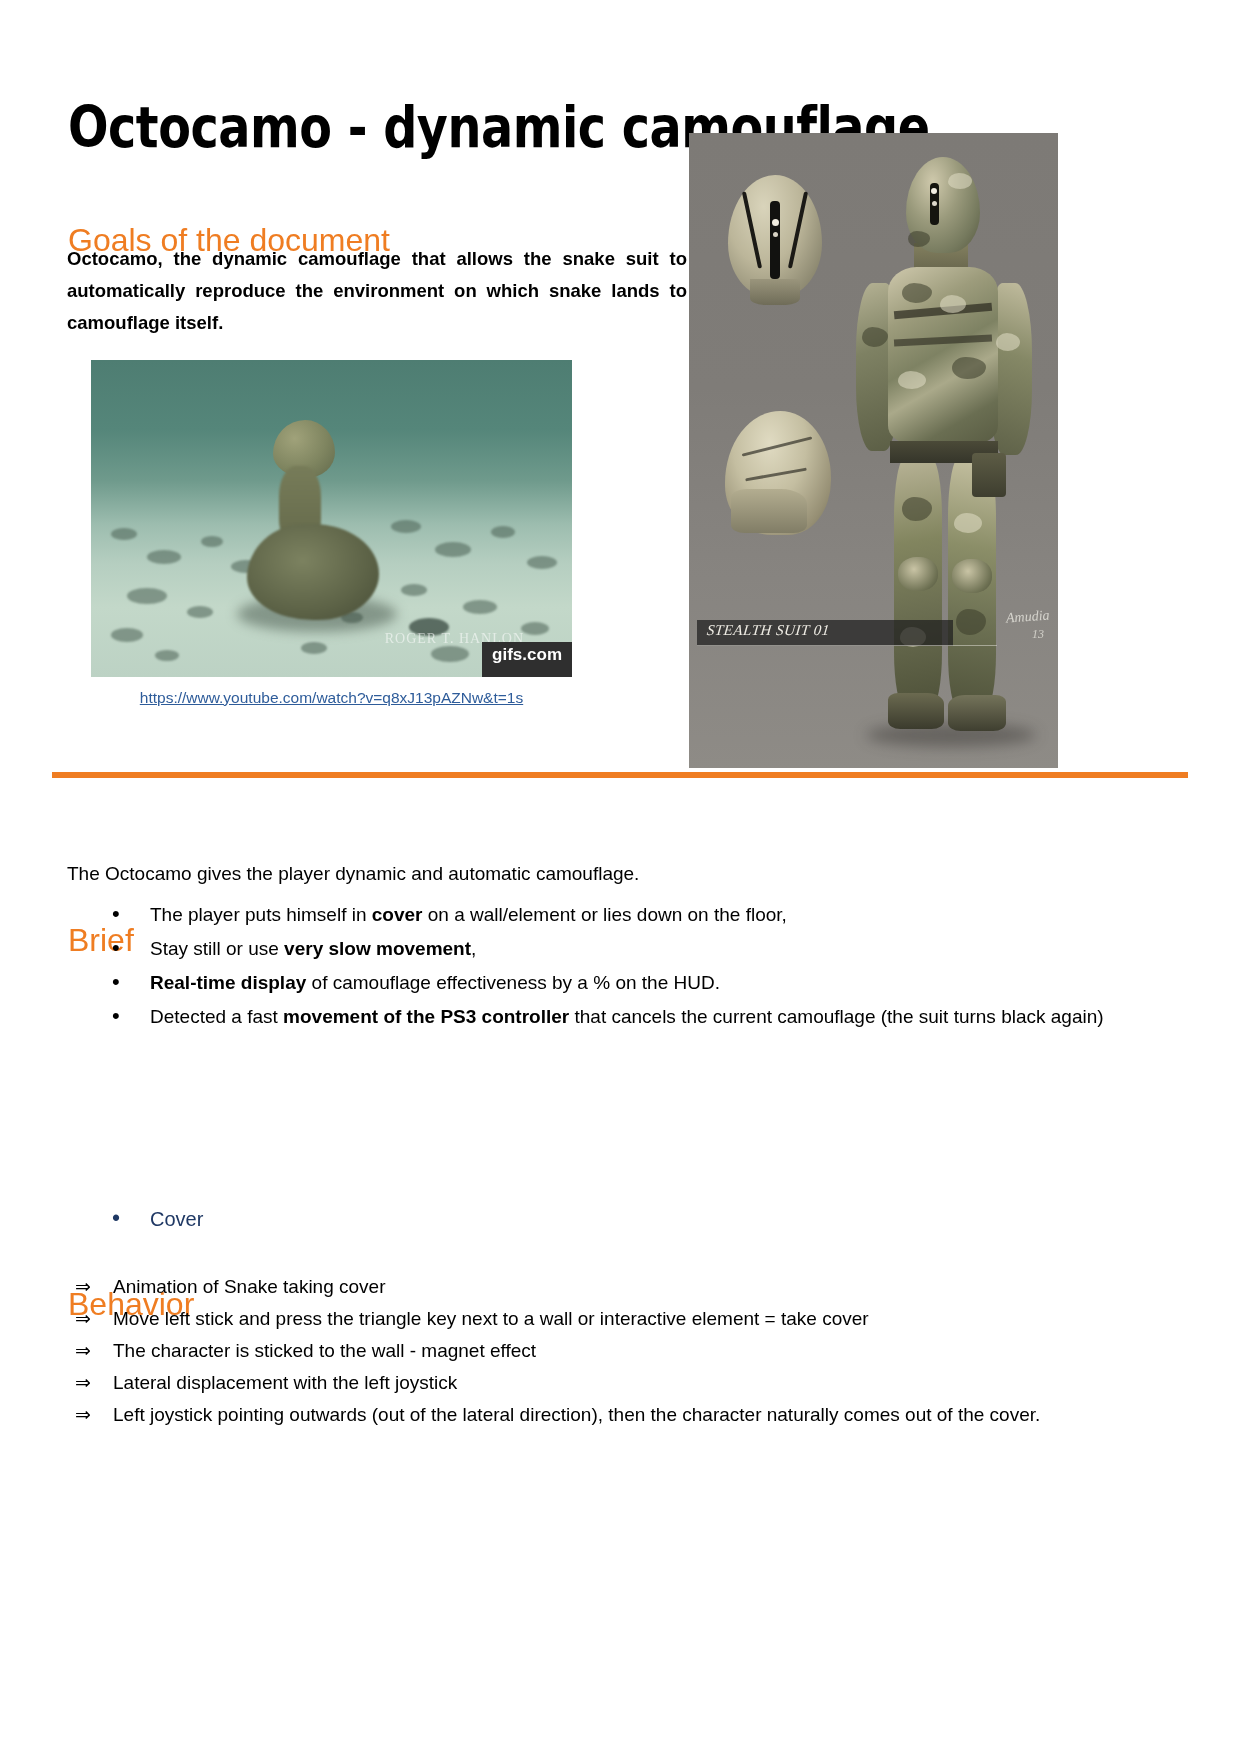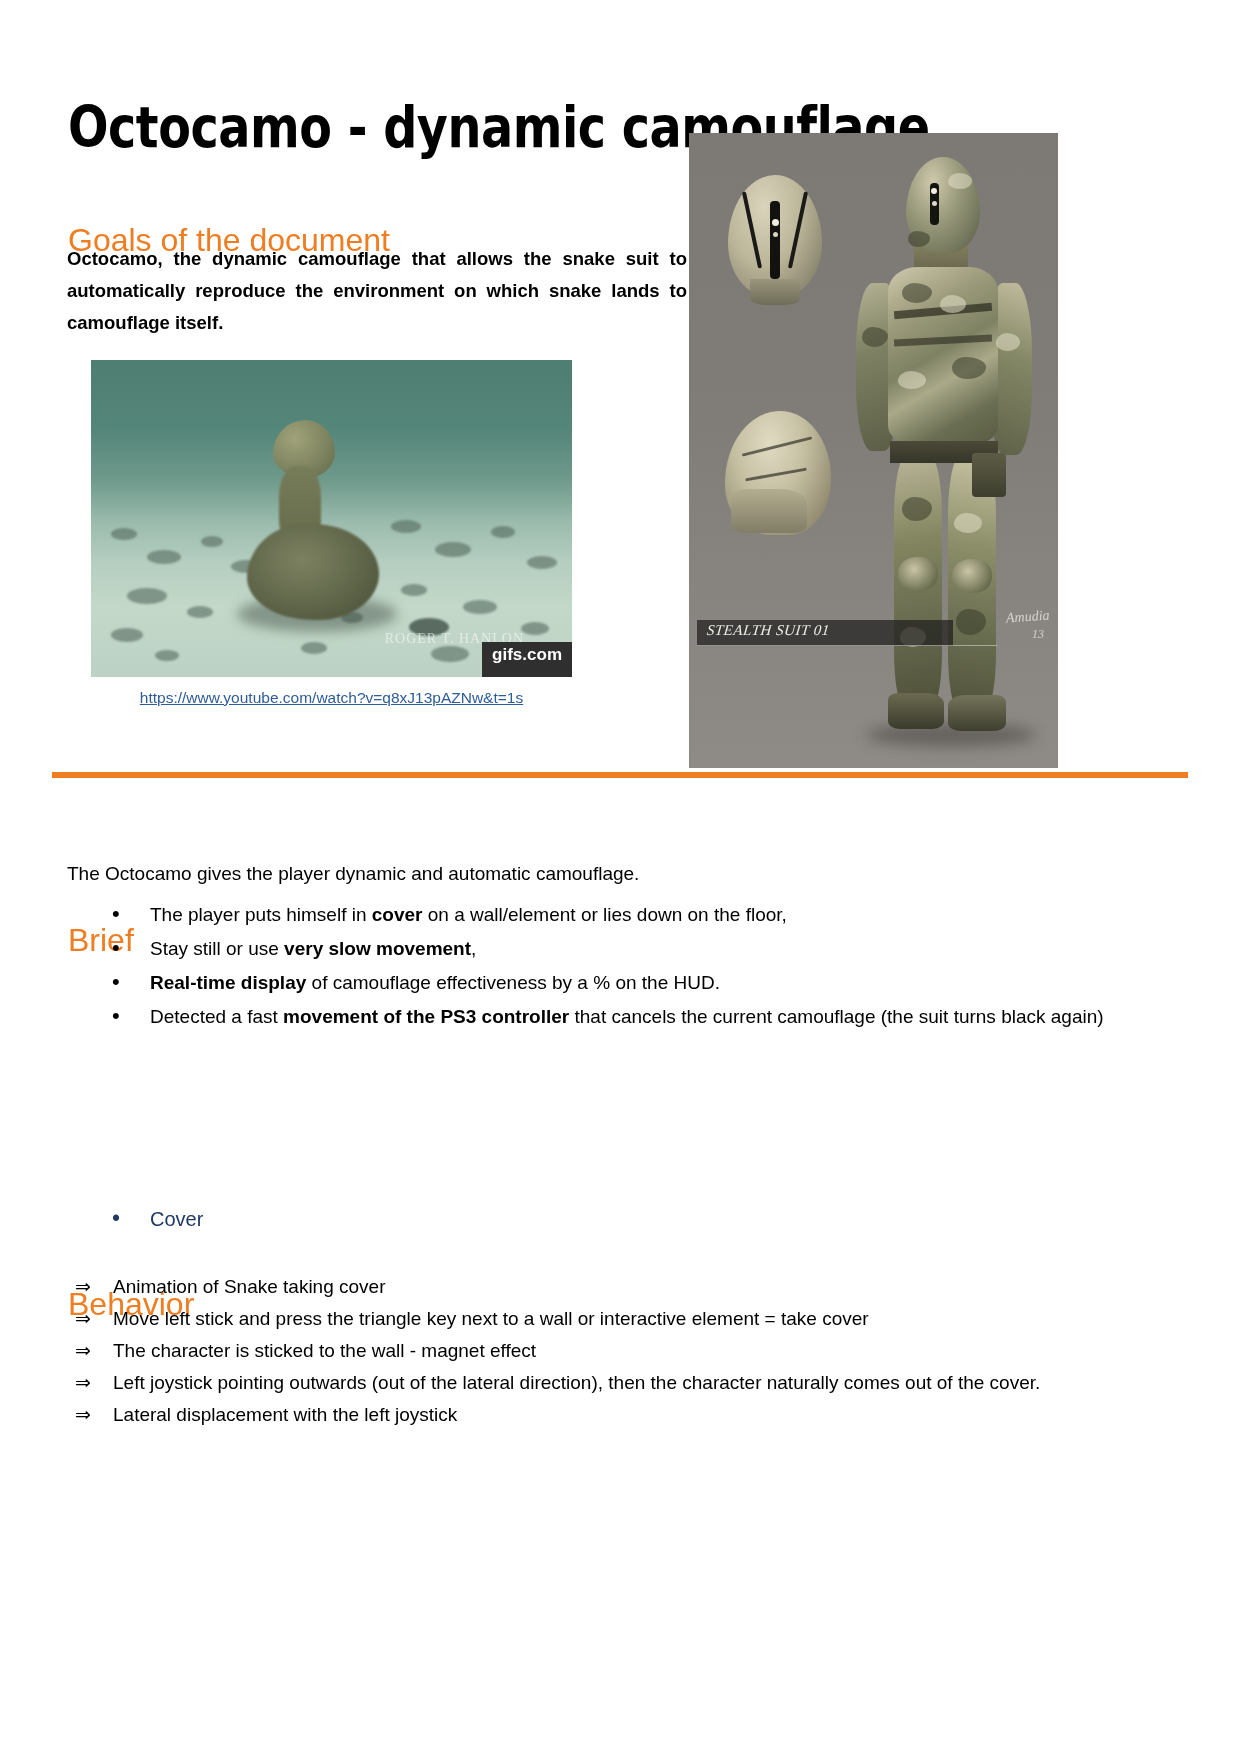--- a/index.html
+++ b/index.html
@@ -668,20 +668,20 @@
     <li>
       <span>Animation of Snake taking cover</span>
     </li>
     <li>
       <span>Move left stick and press the triangle key next to a wall or interactive element = take cover</span>
     </li>
     <li>
       <span>The character is sticked to the wall - magnet effect</span>
     </li>
     <li>
+      <span>Lateral displacement with the left joystick</span>
+    </li>
+    <li>
       <span>Left joystick pointing outwards (out of the lateral direction), then the character naturally comes out of the cover.</span>
     </li>
-    <li>
-      <span>Lateral displacement with the left joystick</span>
-    </li>
   </ul>
 
 </div>
 
 </body></html>

